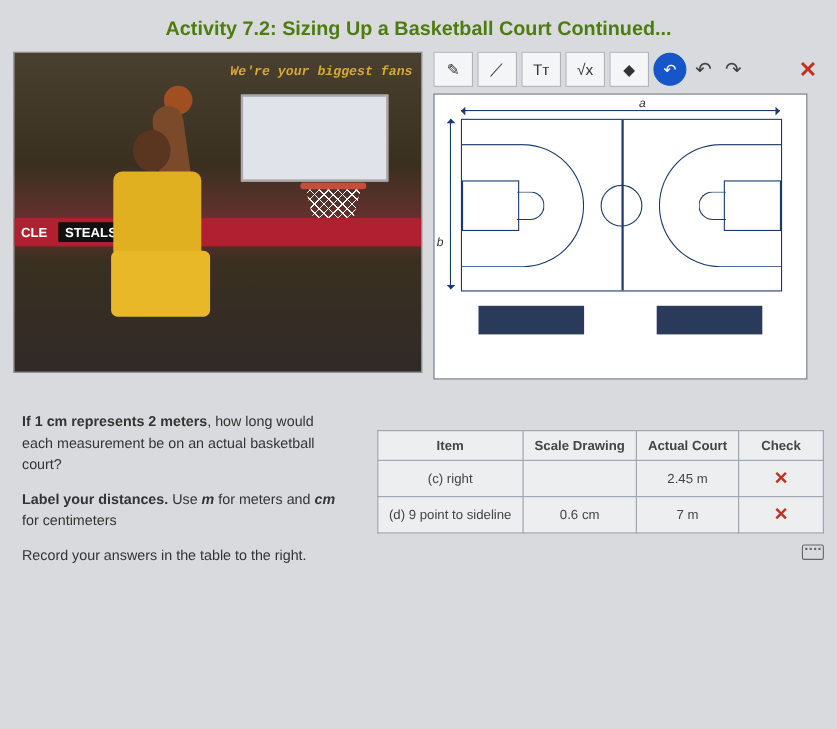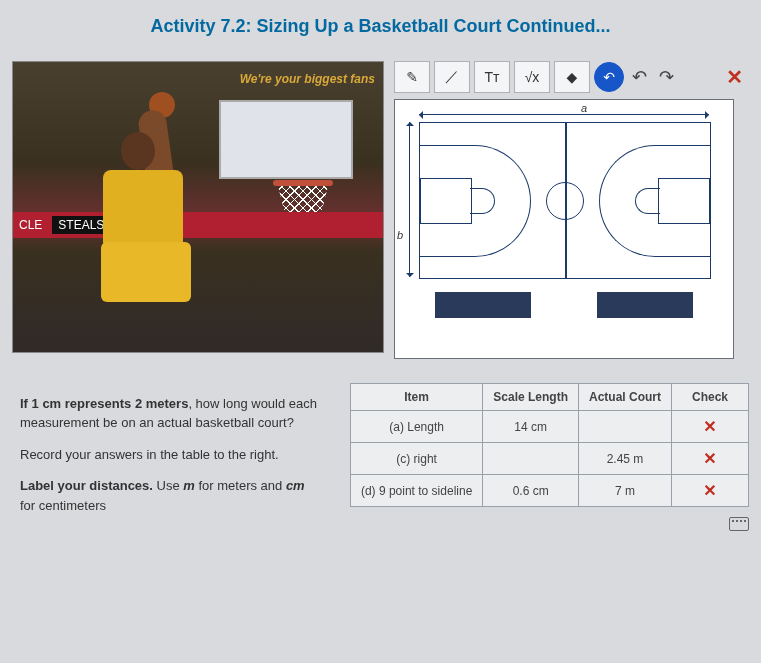--- a/index.html
+++ b/index.html
@@ -8,22 +8,22 @@
     font-family: Arial, Helvetica, sans-serif;
     background: #d9dadd;
     color: #333;
     width: 761px;
     box-sizing: border-box;
   }
   .title {
     text-align: center;
     font-size: 18px;
     font-weight: 600;
-    color: #0369a1;
-    margin: 4px 0 24px;
+    color: #4d7c0f;
+    margin: 4px 0 10px;
   }
   .top-row {
     display: flex;
     gap: 10px;
     align-items: flex-start;
   }
   .photo {
     width: 370px;
     height: 290px;
     position: relative;
@@ -31,20 +31,21 @@
     border: 1px solid #888;
     overflow: hidden;
   }
   .fans-text {
     position: absolute;
     top: 10px; right: 8px;
     color: #d8a838;
     font-size: 12px;
     font-style: italic;
     font-weight: bold;
+    font-family: Liberation Mono, monospace;
   }
   .backboard {
     position:absolute;
     top:38px; right:30px;
     width:130px; height:75px;
     background:#e0e4ea;
     border:2px solid #aaa;
   }
   .hoop {
     position:absolute;
@@ -64,21 +65,21 @@
   .player-arm { position:absolute; top:48px; left:130px; width:28px; height:90px; background:#7a4a2a; border-radius:14px; transform:rotate(-8deg);}
   .player-head { position:absolute; top:70px; left:108px; width:34px; height:38px; background:#5a3520; border-radius:50%;}
   .ball { position:absolute; top:30px; left:136px; width:26px; height:26px; background:#a05020; border-radius:50%;}
   .jersey { position:absolute; top:108px; left:90px; width:80px; height:80px; background:#e0b020; border-radius:8px;}
   .shorts { position:absolute; top:180px; left:88px; width:90px; height:60px; background:#e8b828; border-radius:6px;}
   .scorebar {
     position:absolute;
     top:150px; left:0; right:0; height:26px;
     background:#b02030;
     display:flex; align-items:center;
-    color:#fff; font-size:12px; font-weight:normal;
+    color:#fff; font-size:12px; font-weight:bold;
     gap:10px; padding:0 6px;
     z-index:0;
   }
   .scorebar .blk { background:#111; padding:2px 6px;}
   .jersey,.shorts,.player-head,.player-arm,.ball{z-index:2;}
 
   .right-col { flex:1; }
   .toolbar {
     display:flex;
     gap:4px;
@@ -158,21 +159,21 @@
     position:absolute; bottom:40px; height:26px; width:96px;
     background:#2a3a5a;
   }
   .bench-l{left:40px;}
   .bench-r{right:40px;}
 
   .bottom-row{
     display:flex;
     gap:24px;
     margin-top:24px;
-    align-items:flex-end;
+    align-items:center;
   }
   .prompt{
     flex:1;
     font-size:13px;
     color:#333;
     line-height:1.5;
     padding:4px 8px;
   }
   .prompt p{margin:0 0 12px;}
   .prompt b{font-weight:700;}
@@ -268,40 +269,34 @@
       <div class="bench-r"></div>
     </div>
   </div>
 </div>
 
 <div class="bottom-row">
   <div class="prompt">
     <p>
       <b>If 1 cm represents 2 meters</b><span>, how long would each measurement be on an actual basketball court?</span>
     </p>
-    <p>Record your answers in the table to the right.</p>
     <p>
       <b>Label your distances.</b><span>  Use </span><b><i>m</i></b><span> for meters and </span><b><i>cm</i></b><span> for centimeters</span>
     </p>
+    <p>Record your answers in the table to the right.</p>
   </div>
 
   <div>
     <table class="grid">
       <tbody>
           <tr>
         <th>Item</th>
-        <th>Scale Length</th>
+        <th>Scale Drawing</th>
         <th>Actual Court</th>
         <th>Check</th>
-      </tr>
-      <tr>
-        <td>(a) Length</td>
-        <td>14 cm</td>
-        <td></td>
-        <td class="xmark">✕</td>
       </tr>
       <tr>
         <td>(c) right</td>
         <td></td>
         <td>2.45 m</td>
         <td class="xmark">✕</td>
       </tr>
       <tr>
         <td>(d) 9 point to sideline</td>
         <td>0.6 cm</td>

